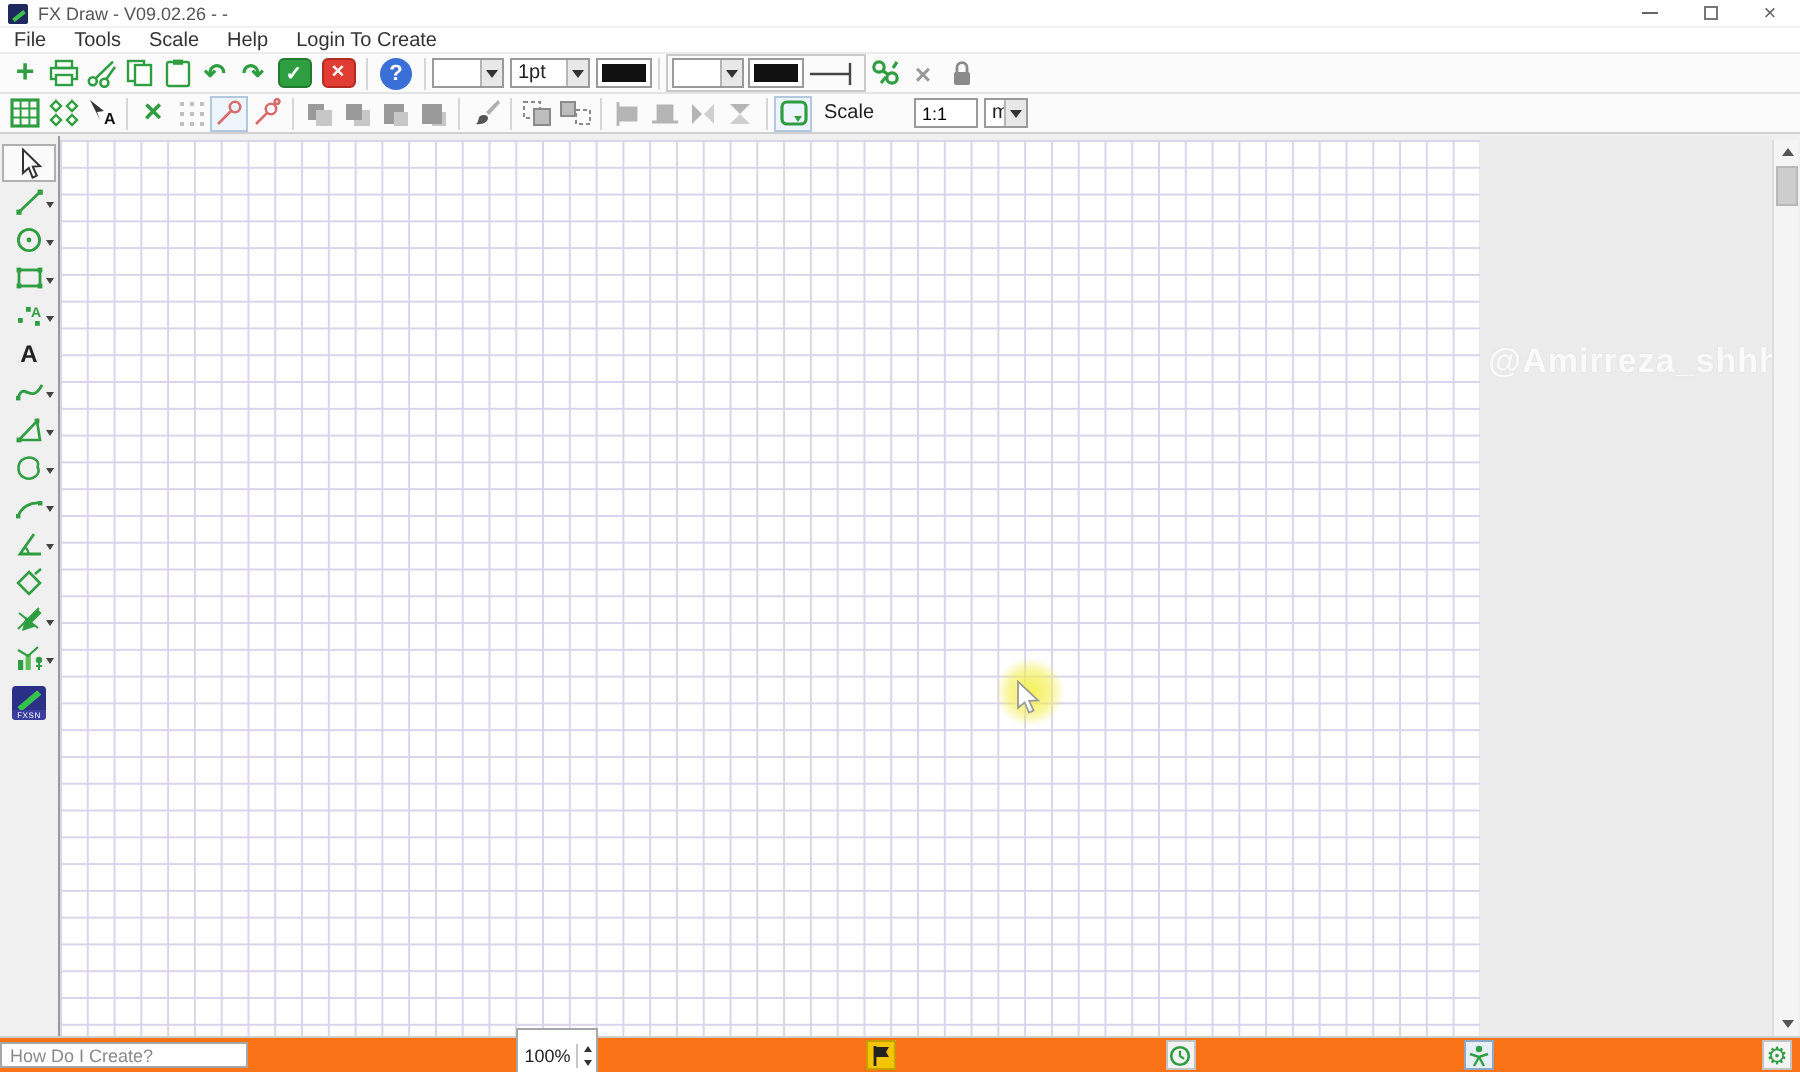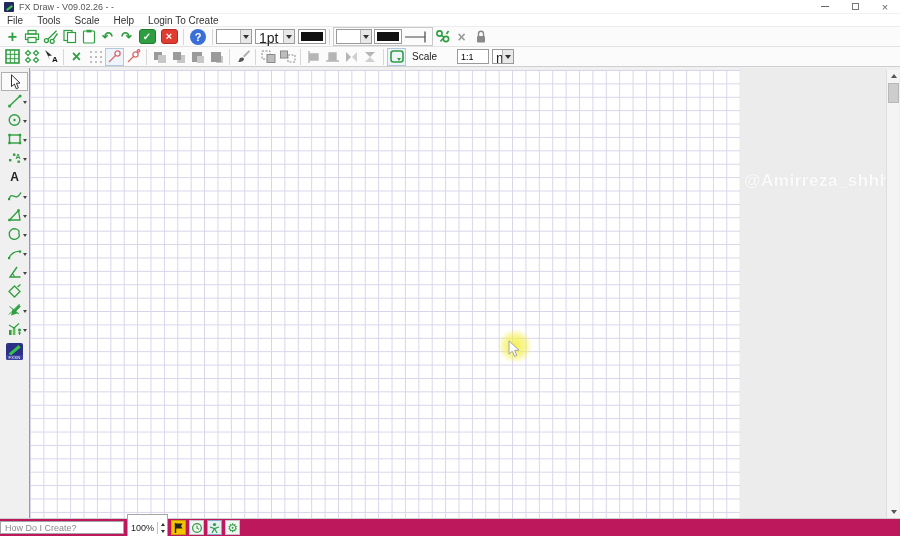--- a/index.html
+++ b/index.html
@@ -26,21 +26,21 @@
   .tb { left:0; width:900px; height:20px; background:#fbfbfb; display:flex; align-items:center; padding-left:3px; border-bottom:1px solid #e3e3e3; }
   .tb1 { top:27px; } .tb2 { top:47px; border-bottom:1px solid #cfcfcf; }
   .tbtn { width:19px; height:18px; display:flex; align-items:center; justify-content:center; flex:0 0 auto; }
   .sep { width:1px; height:16px; background:#d7d7d7; margin:0 3px; flex:0 0 auto; }
   .g { color:#2f9e41; }
   .plus { font-size:16px; font-weight:bold; line-height:14px; }
   .arrowglyph { font-size:13px; font-weight:bold; }
   .btn-apply { width:17px; height:15px; background:#2f9e41; border:1px solid #1f7c2f; border-radius:3px; color:#fff; font-size:10px; font-weight:bold; display:flex; align-items:center; justify-content:center; }
   .btn-cancel { width:17px; height:15px; background:#e03c31; border:1px solid #b32a22; border-radius:3px; color:#fff; font-size:11px; font-weight:bold; display:flex; align-items:center; justify-content:center; line-height:11px; }
   .btn-help { width:16px; height:16px; background:#3a6fd8; border-radius:50%; color:#fff; font-size:11px; font-weight:bold; display:flex; align-items:center; justify-content:center; }
-  .combo { height:15px; background:#fff; border:1px solid #9a9a9a; display:flex; align-items:flex-start; font-size:14px; color:#222; flex:0 0 auto; }
+  .combo { height:15px; background:#fff; border:1px solid #9a9a9a; display:flex; align-items:center; font-size:10px; color:#222; flex:0 0 auto; }
   .combo .val { flex:1; padding:0 3px; white-space:nowrap; overflow:hidden; }
   .combo .drop { width:11px; height:13px; background:#e8e8e8; border-left:1px solid #b5b5b5; display:flex; align-items:center; justify-content:center; }
   .tri-down { width:0; height:0; border-left:3px solid transparent; border-right:3px solid transparent; border-top:4px solid #333; }
   .tri-up { width:0; height:0; border-left:3px solid transparent; border-right:3px solid transparent; border-bottom:4px solid #333; }
   .linesample { width:24px; height:2px; background:#111; }
   .dashsample { width:24px; height:6px; background:repeating-linear-gradient(90deg,#cfcfcf 0 3px,transparent 3px 6px); }
   .swatchbox { height:15px; border:1px solid #9a9a9a; background:#fff; display:flex; align-items:center; padding:2px; flex:0 0 auto; }
   .swatch { width:22px; height:9px; background:#111; }
   .grpbox { height:19px; border:1px solid #c9c9c9; display:flex; align-items:center; gap:2px; padding:0 2px; flex:0 0 auto; }
   .gray { color:#9a9a9a; }
@@ -69,21 +69,21 @@
   
   .rpanel { left:740px; top:68px; width:146px; height:450px; background:#ececec; }
   .watermark { left:744px; top:171px; font-size:17px; font-weight:bold; color:rgba(252,252,253,0.92); letter-spacing:0.5px; text-shadow:0 0 1px rgba(210,210,214,0.6); white-space:nowrap; }
   .vscroll { left:886px; top:70px; width:13px; height:448px; background:#f4f4f4; border-left:1px solid #dedede; }
   .scroll-btn { position:absolute; left:0; width:13px; height:12px; display:flex; align-items:center; justify-content:center; }
   .scroll-thumb { position:absolute; left:1px; top:13px; width:11px; height:20px; background:#cdcdcd; border:1px solid #b8b8b8; }
   .tri-up-s { width:0; height:0; border-left:3px solid transparent; border-right:3px solid transparent; border-bottom:4px solid #555; }
   .tri-down-s { width:0; height:0; border-left:3px solid transparent; border-right:3px solid transparent; border-top:4px solid #555; }
 
   
-  .statusbar { left:0; top:518px; width:900px; height:18px; background:#be185d; border-top:1px solid #cfcfcf; display:flex; align-items:center; justify-content:flex-start; gap:3px; padding-right:4px; }
+  .statusbar { left:0; top:518px; width:900px; height:18px; background:#f97316; border-top:1px solid #cfcfcf; display:flex; align-items:center; justify-content:space-between; gap:3px; padding-right:4px; }
   .help-input { width:124px; height:13px; border:1px solid #a6a6a6; font-size:9px; padding:0 4px; font-family:"Liberation Sans",sans-serif; }
   .help-input::placeholder { color:#8a8a8a; opacity:1; }
   .spinner { height:28px; border:1px solid #a6a6a6; background:#fff; display:flex; align-items:center; }
   .spinner .zval { font-size:9px; padding:0 3px; color:#222; }
   .spincol { width:10px; height:12px; display:flex; flex-direction:column; justify-content:space-between; padding:1px 0; border-left:1px solid #c4c4c4; align-items:center; }
   .sbtn { width:15px; height:15px; border:1px solid #c3c3c3; background:#f4f4f4; display:flex; align-items:center; justify-content:center; }
   .sbtn.pressed { border:1px solid #8aa8c8; background:#e6eef6; }
   .flagbtn { background:#f5c400; border:1px solid #c79d00; }
   .gearglyph { font-size:12px; color:#2f9e41; line-height:12px; }
 </style>

